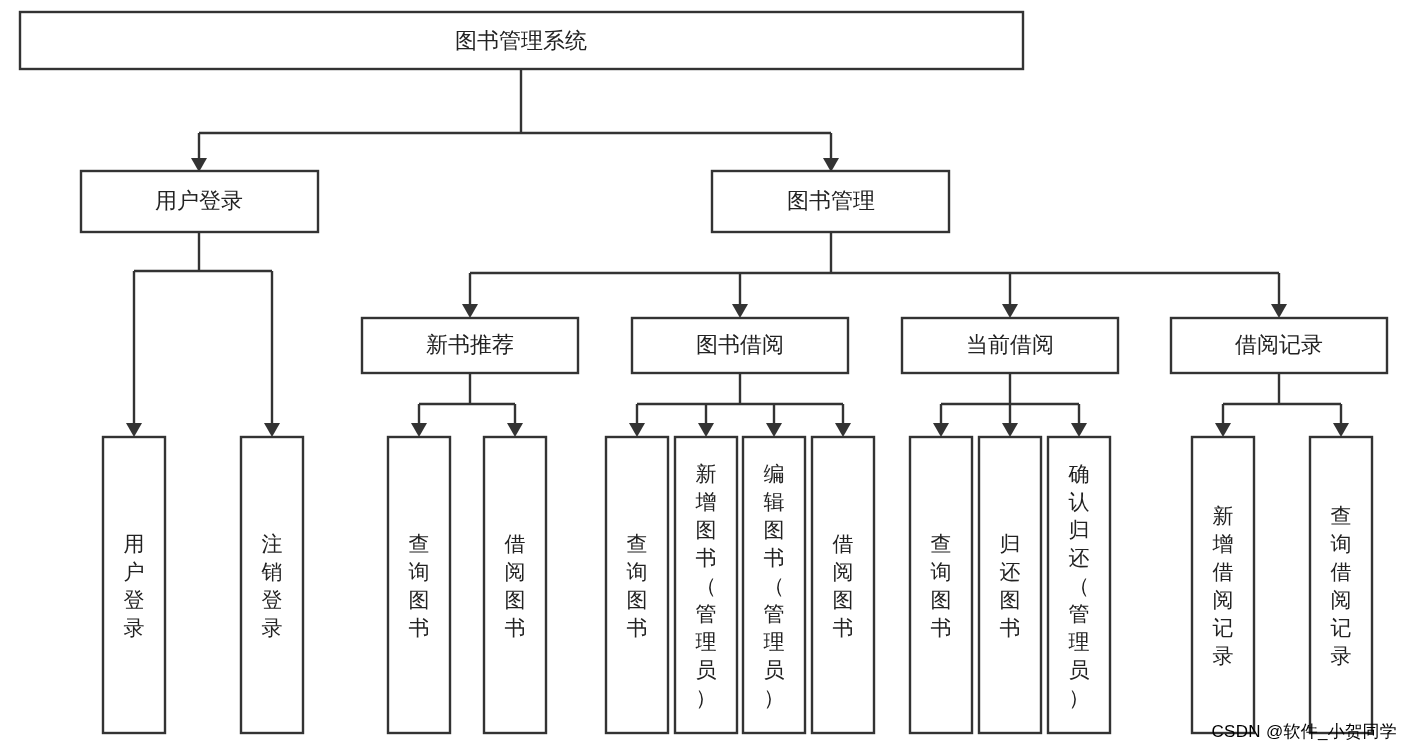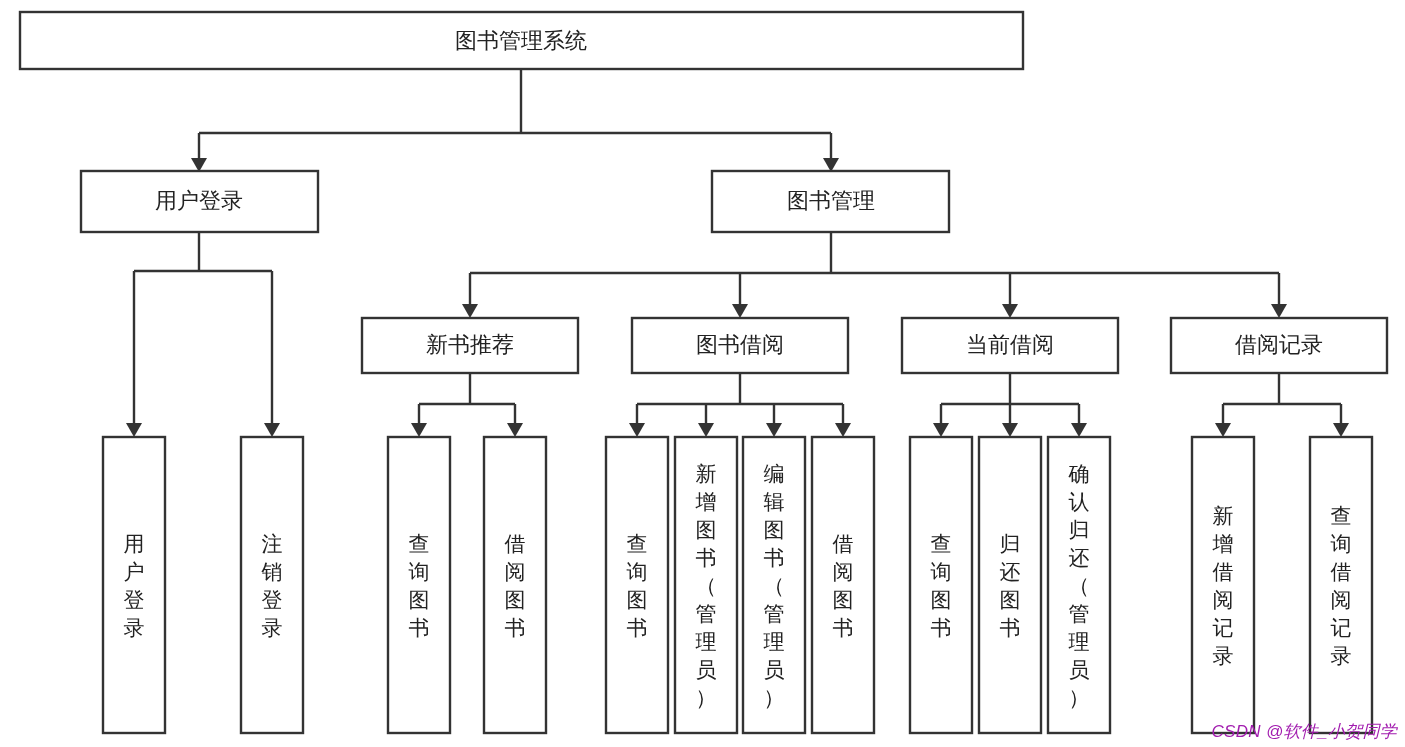--- a/index.html
+++ b/index.html
@@ -49,27 +49,26 @@
   .leaf-label {
     fill: #222222;
     font-family: "Liberation Sans", "DejaVu Sans", sans-serif;
     font-size: 21px;
     text-anchor: middle;
   }
   .watermark {
     position: absolute;
     right: 8px;
     bottom: 4px;
-    color: #a21caf;
+    color: #000000;
     font-size: 17px;
     font-family: "Liberation Sans", "DejaVu Sans", sans-serif;
     letter-spacing: 0.3px;
     white-space: nowrap;
     user-select: none;
-    font-style: italic;
   }
 </style>
 </head>
 <body>
 
 <div id="diagram-root">
   <svg id="flow" viewBox="0 0 1405 747" xmlns="http://www.w3.org/2000/svg">
 
     <defs>
       <marker id="arw" viewBox="0 0 12 12" refX="6" refY="11" markerWidth="11" markerHeight="11" orient="auto-start-reverse">

